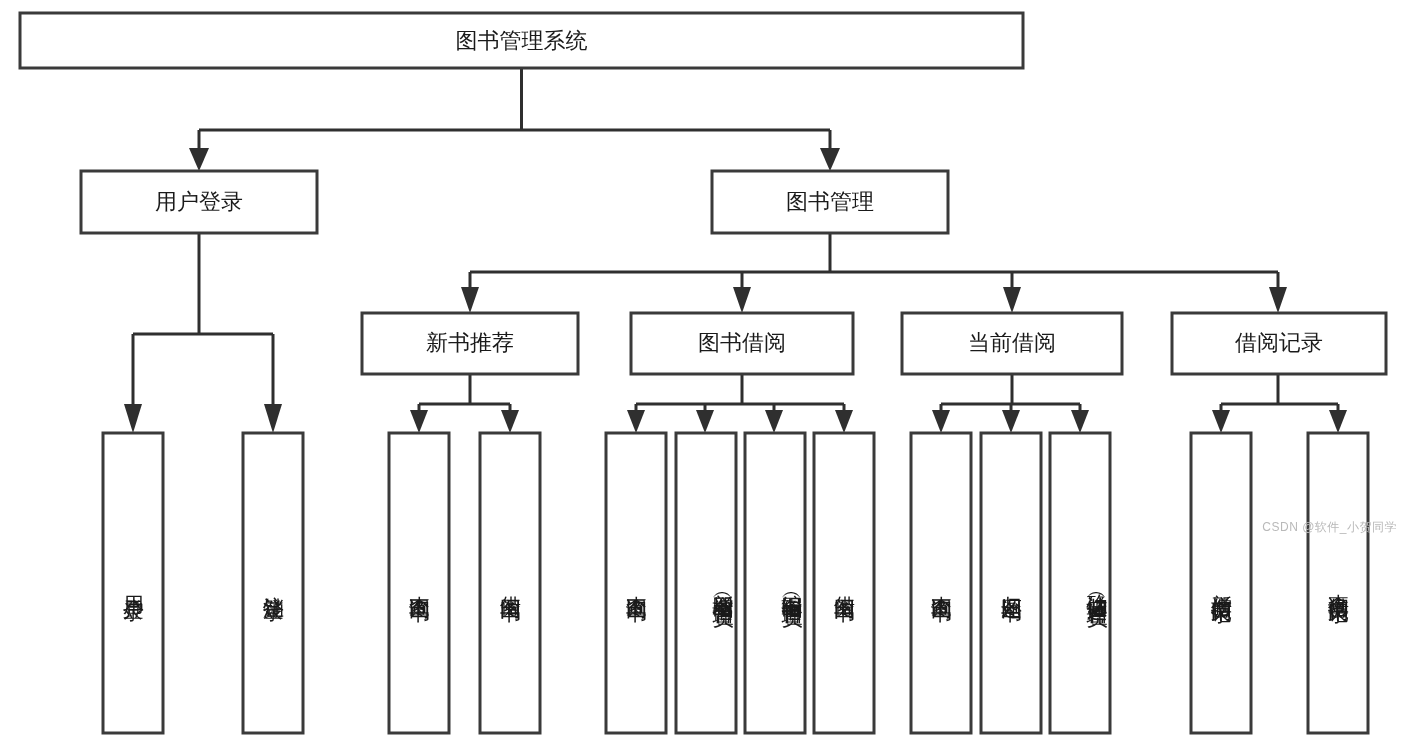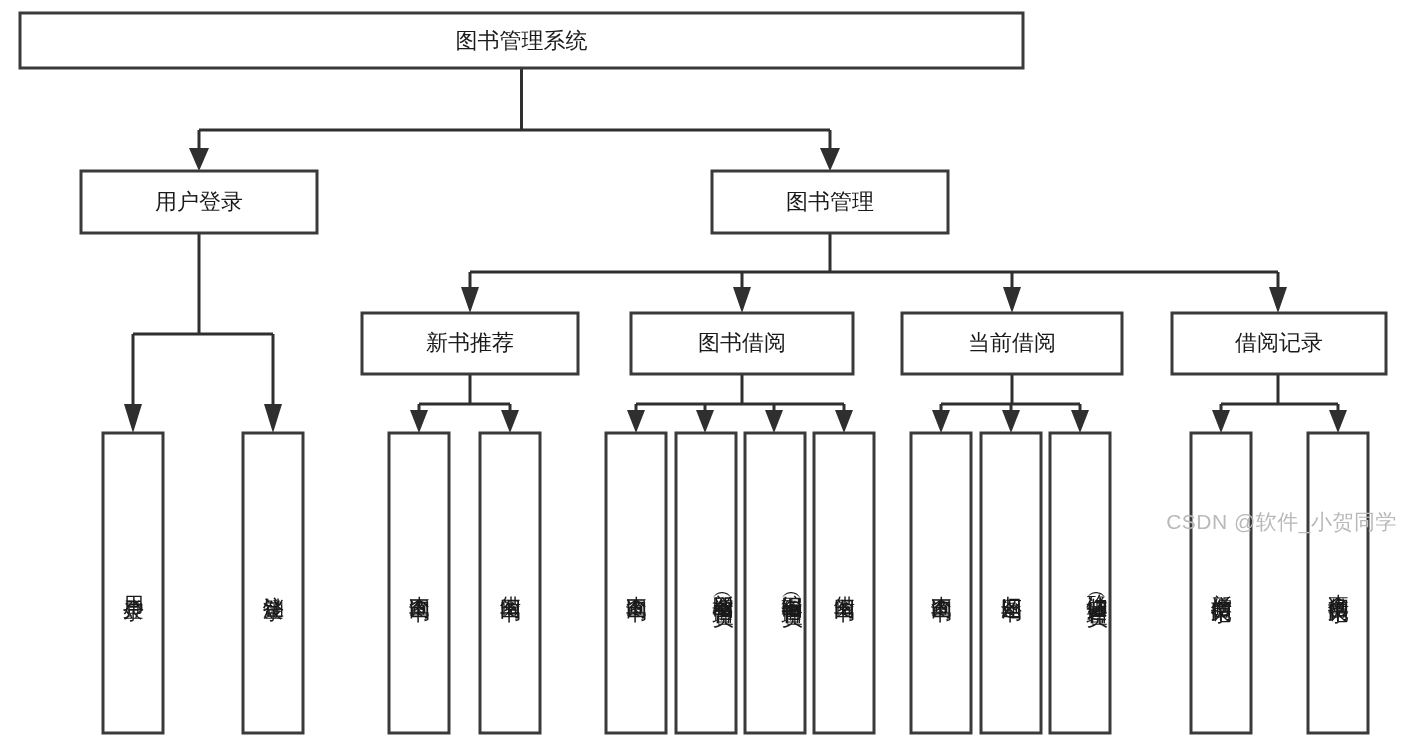--- a/index.html
+++ b/index.html
@@ -62,21 +62,21 @@
     letter-spacing: 2px;
     color: #1a1a1a;
     pointer-events: none;
     text-align: center;
   }
   .watermark {
     position: absolute;
     right: 8px;
     bottom: 4px;
     font-family: "Liberation Sans", "DejaVu Sans", sans-serif;
-    font-size: 21px;
+    font-size: 12px;
     color: #b9b9b9;
     letter-spacing: 0.5px;
     user-select: none;
   }
 </style>
 </head>
 <body>
 
 <div id="diagram-root">
 

